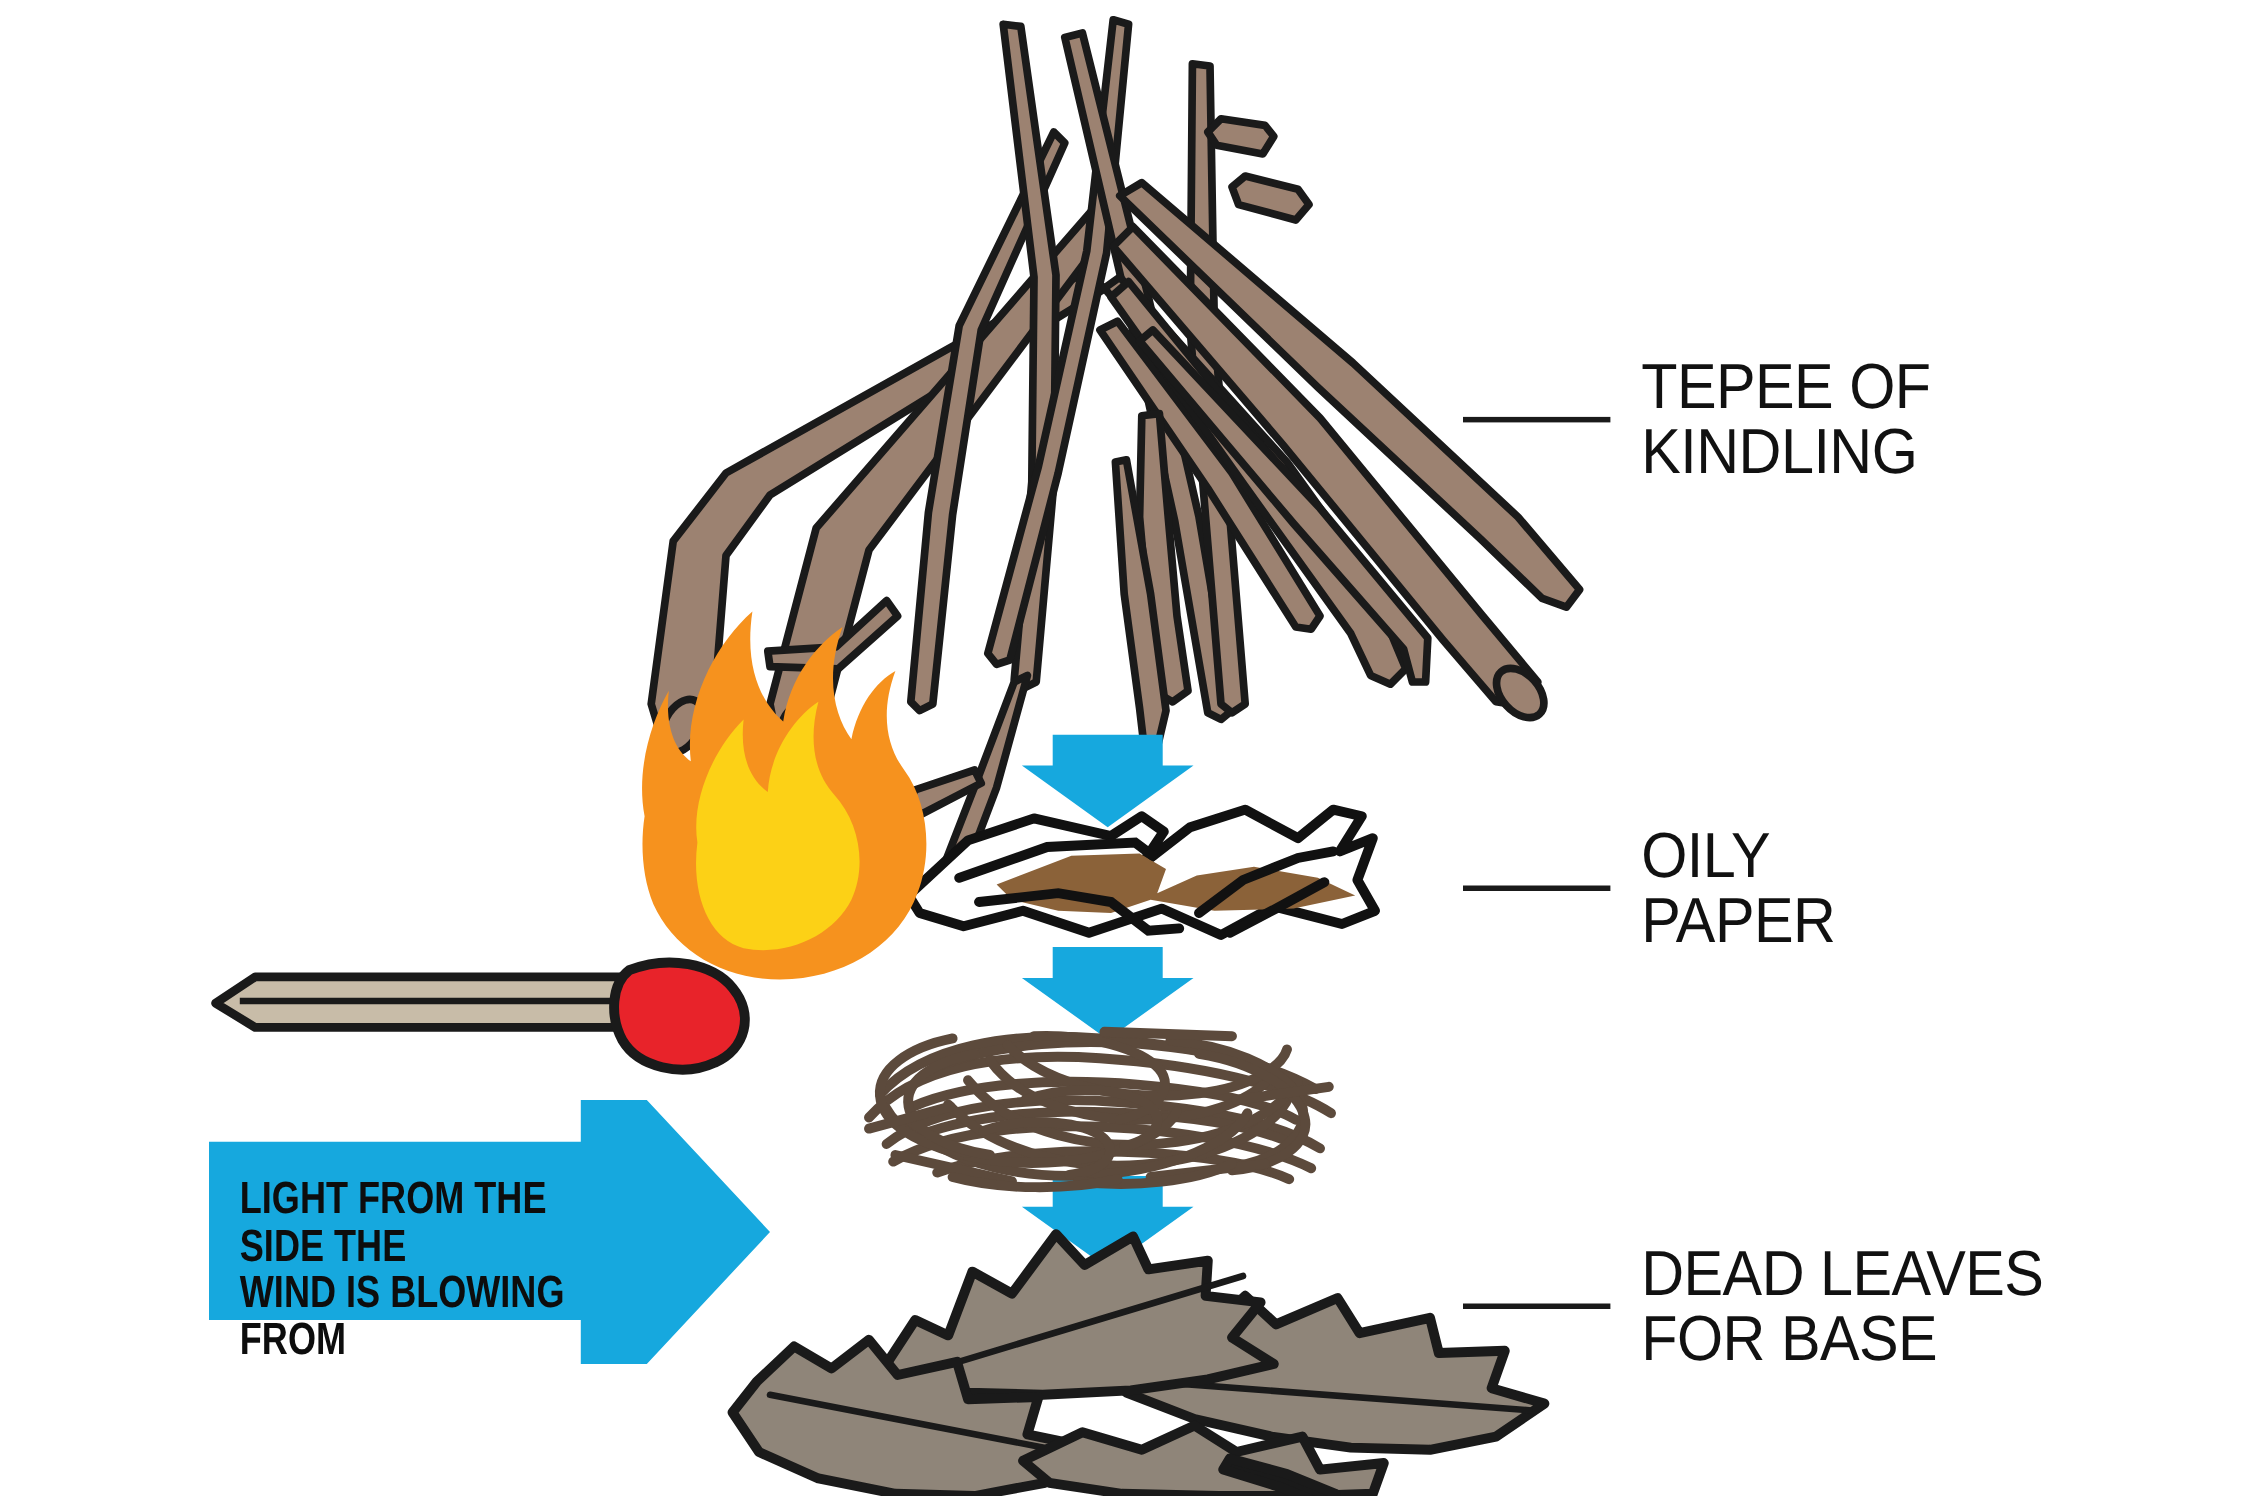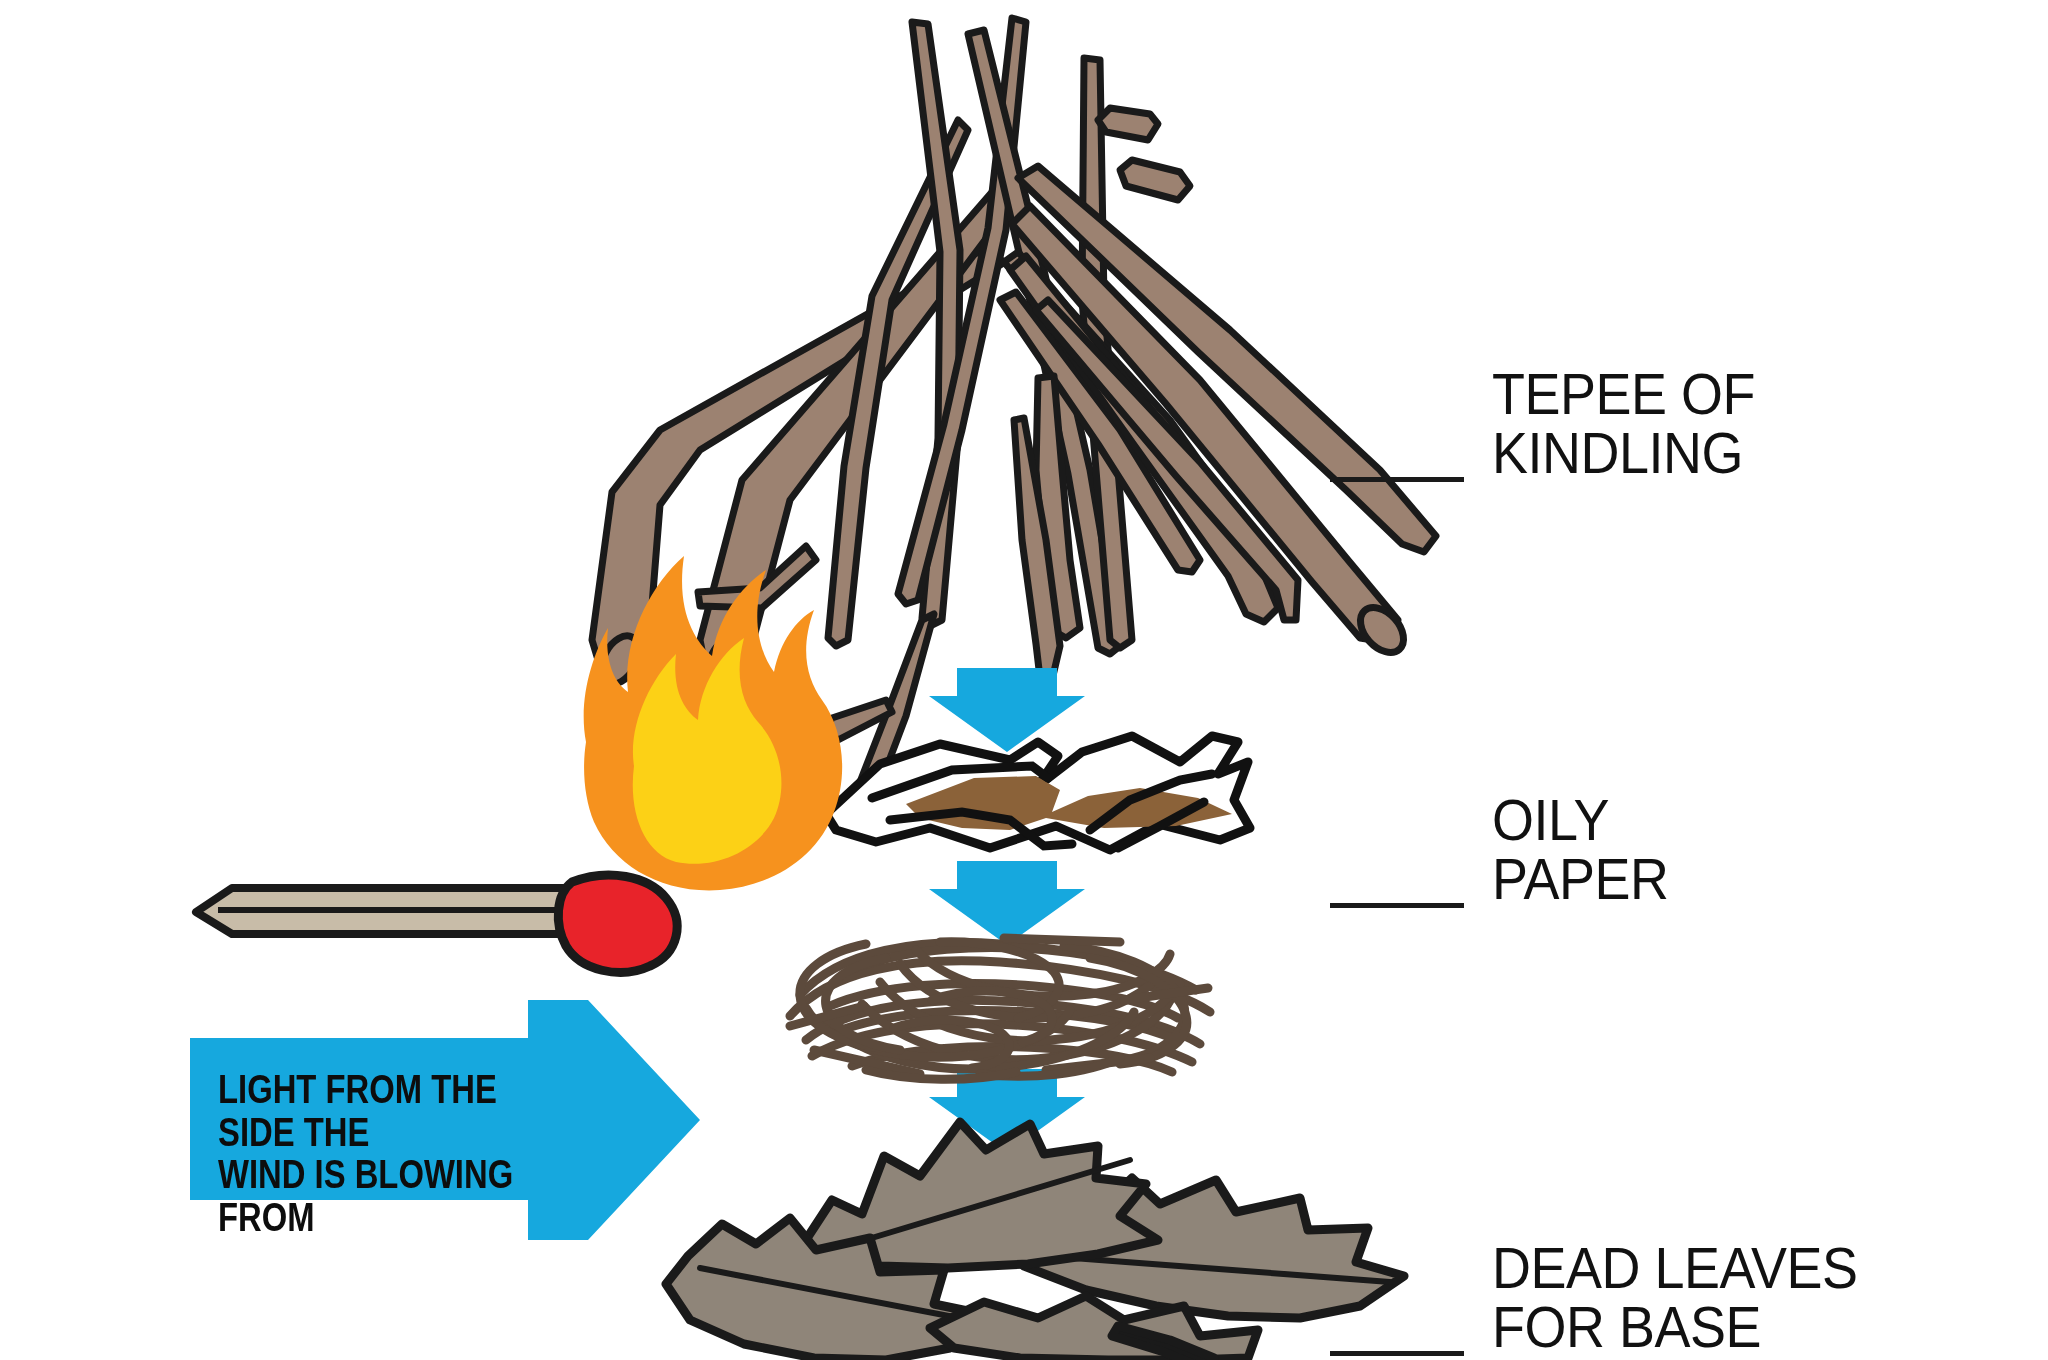--- a/index.html
+++ b/index.html
@@ -21,23 +21,22 @@
   #art {
     position: absolute;
     left: 0;
     top: 0;
     width: 2048px;
     height: 1360px;
   }
   .label-block {
     position: absolute;
     display: flex;
-    align-items: flex-end;
+    align-items: center;
     gap: 28px;
-    margin-top: 42px;
   }
   .leader {
     width: 134px;
     height: 5px;
     background: #1a1a1a;
     flex: none;
   }
   .label-text {
     font-family: "Liberation Sans", sans-serif;
     font-size: 58px;
@@ -262,19 +261,19 @@
 KINDLING</div>
   </div>
 
   <div class="label-block" style="left:1330px; top:748px;">
     <div class="leader"></div>
     <div class="label-text">OILY
 PAPER</div>
   </div>
 
 
-  <div class="label-block" style="left:1330px; top:1196px;">
+  <div class="label-block" style="left:1330px; top:1128px;">
     <div class="leader"></div>
     <div class="label-text">DEAD LEAVES
 FOR BASE</div>
   </div>
 
 </div>
 
 </body></html>

